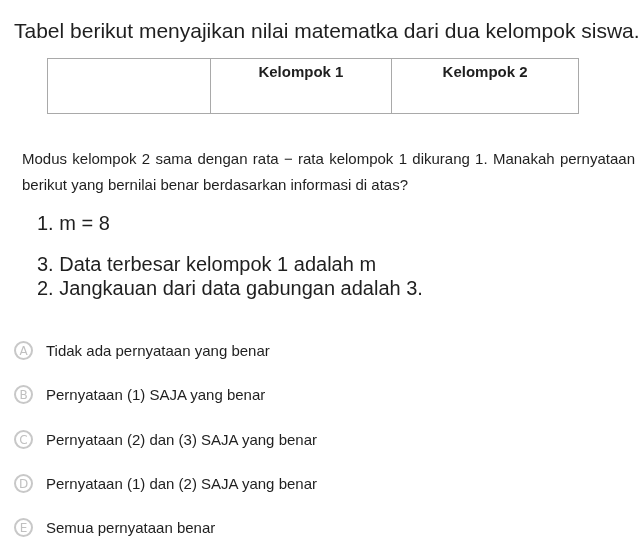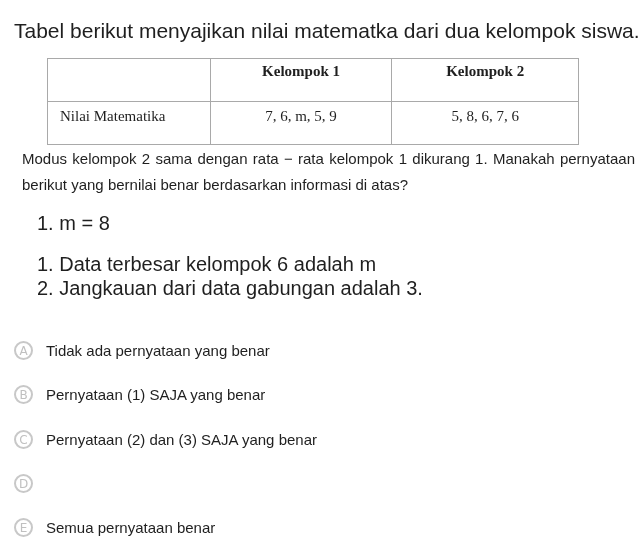--- a/index.html
+++ b/index.html
@@ -8,23 +8,22 @@
       font-family: "Liberation Sans", "DejaVu Sans", sans-serif;
       color: #1f1f1f;
     }
     .abs { position: absolute; white-space: nowrap; }
     .intro { left: 14px; top: 19px; font-size: 21px; }
     table.data {
       position: absolute; left: 47px; top: 58px; width: 532px;
       border-collapse: collapse; font-size: 15px;
     }
     table.data td, table.data th {
-      border: 1.3px solid #a9a9a9; height: 41px; padding: 0;
+      border: 1.3px solid #a9a9a9; height: 41px; padding: 12px;
       vertical-align: top;
-      font-family: Liberation Serif, serif;
     }
     table.data th { font-weight: bold; text-align: center; padding-top: 4px; height: 38px; }
     table.data td { text-align: center; padding-top: 6px; height: 36px; }
     table.data td.rowhead { text-align: left; padding-left: 12px; }
     col.c1 { width: 163px; } col.c2 { width: 182px; } col.c3 { width: 187px; }
     .question {
       left: 22px; top: 146px; width: 613px; font-size: 15px; line-height: 26px;
       white-space: normal; text-align: justify; text-align-last: left;
     }
     .stmt { font-size: 20px; left: 37px; }
@@ -47,45 +46,41 @@
       <col class="c1">
       <col class="c2">
       <col class="c3">
     </colgroup>
   <tbody>
       <tr>
     <th></th>
     <th>Kelompok 1</th>
     <th>Kelompok 2</th>
   </tr>
-  <tr>
-    <td class="rowhead">Nilai Matematika</td>
-    <td>7, 6, m, 5, 9</td>
-    <td>5, 8, 6, 7, 6</td>
-  </tr>
 </tbody>
   </table>
 
 <div class="abs question">Modus kelompok 2 sama dengan rata − rata kelompok 1 dikurang 1. Manakah pernyataan berikut yang bernilai benar berdasarkan informasi di atas?</div>
 
 <div class="abs stmt" style="top:212px;">1. m = 8</div>
-<div class="abs stmt" style="top:253px;">1. Data terbesar kelompok 6 adalah m</div>
+<div class="abs stmt" style="top:253px;">3. Data terbesar kelompok 1 adalah m</div>
 <div class="abs stmt" style="top:277px;">2. Jangkauan dari data gabungan adalah 3.</div>
 
 <div class="abs opt" style="top:341px;">
   <span class="circle">A</span>
   <span>Tidak ada pernyataan yang benar</span>
 </div>
 <div class="abs opt" style="top:385px;">
   <span class="circle">B</span>
   <span>Pernyataan (1) SAJA yang benar</span>
 </div>
 <div class="abs opt" style="top:430px;">
   <span class="circle">C</span>
   <span>Pernyataan (2) dan (3) SAJA yang benar</span>
 </div>
 <div class="abs opt" style="top:474px;">
   <span class="circle">D</span>
+  <span>Pernyataan (1) dan (2) SAJA yang benar</span>
 </div>
 <div class="abs opt" style="top:518px;">
   <span class="circle">E</span>
   <span>Semua pernyataan benar</span>
 </div>
 
 </body></html>

